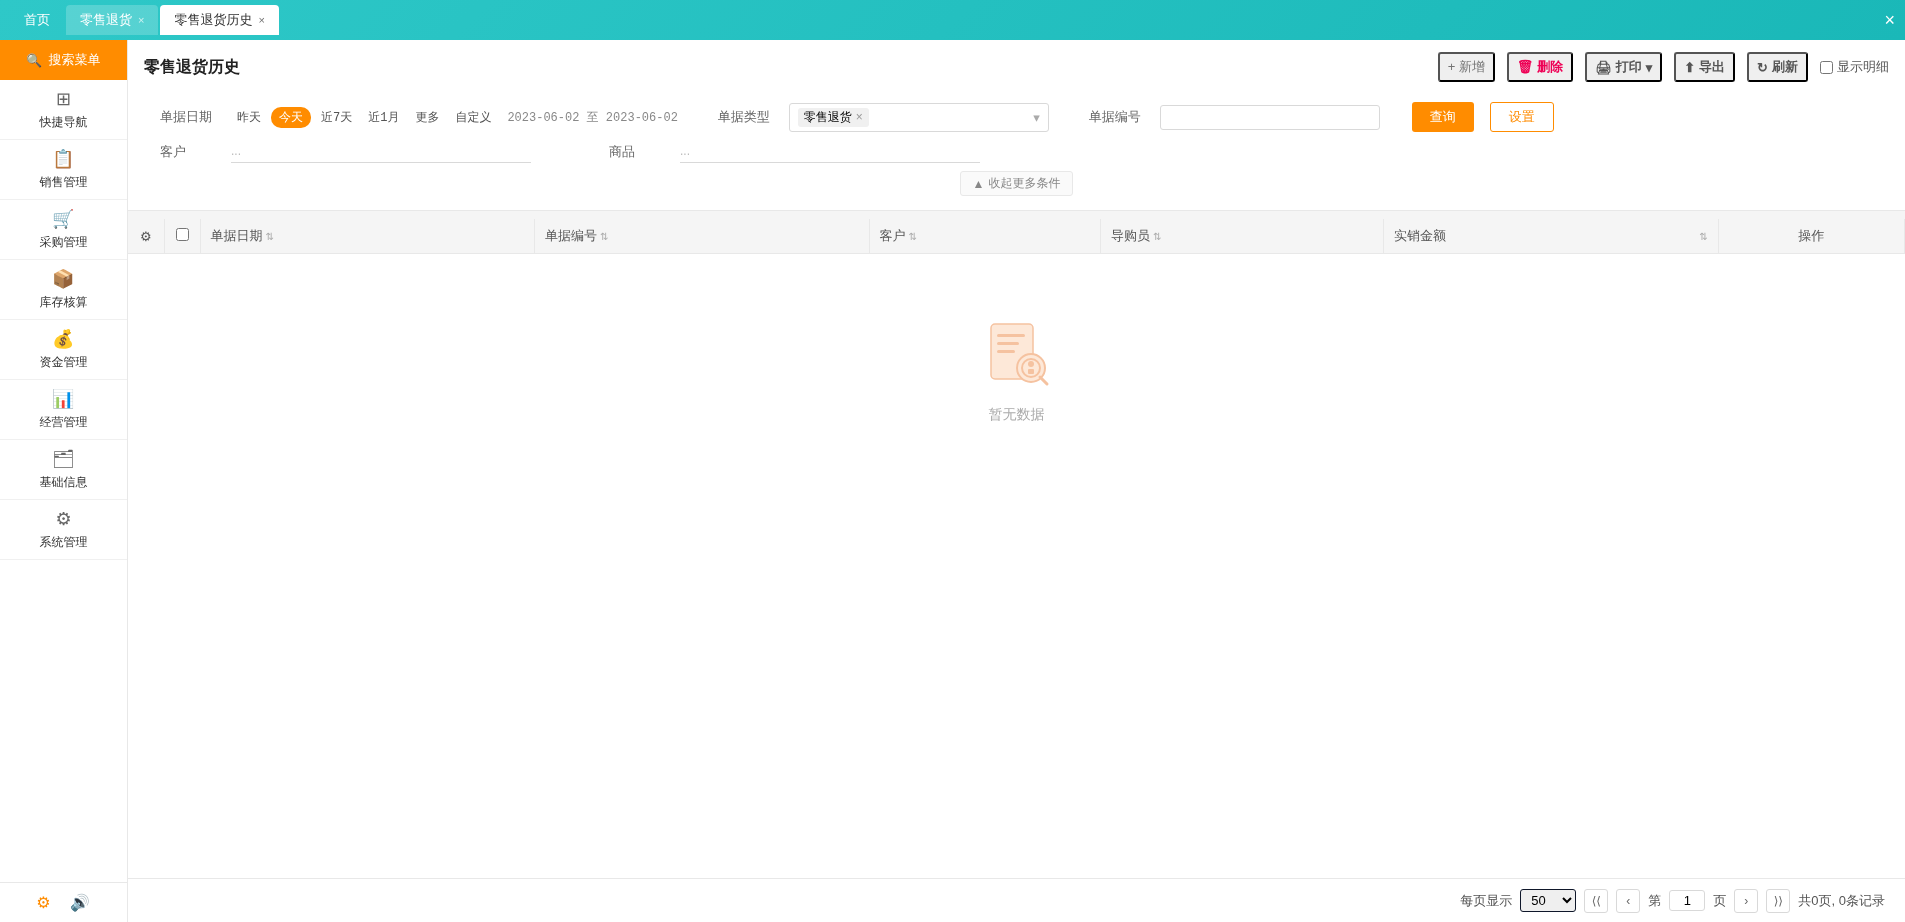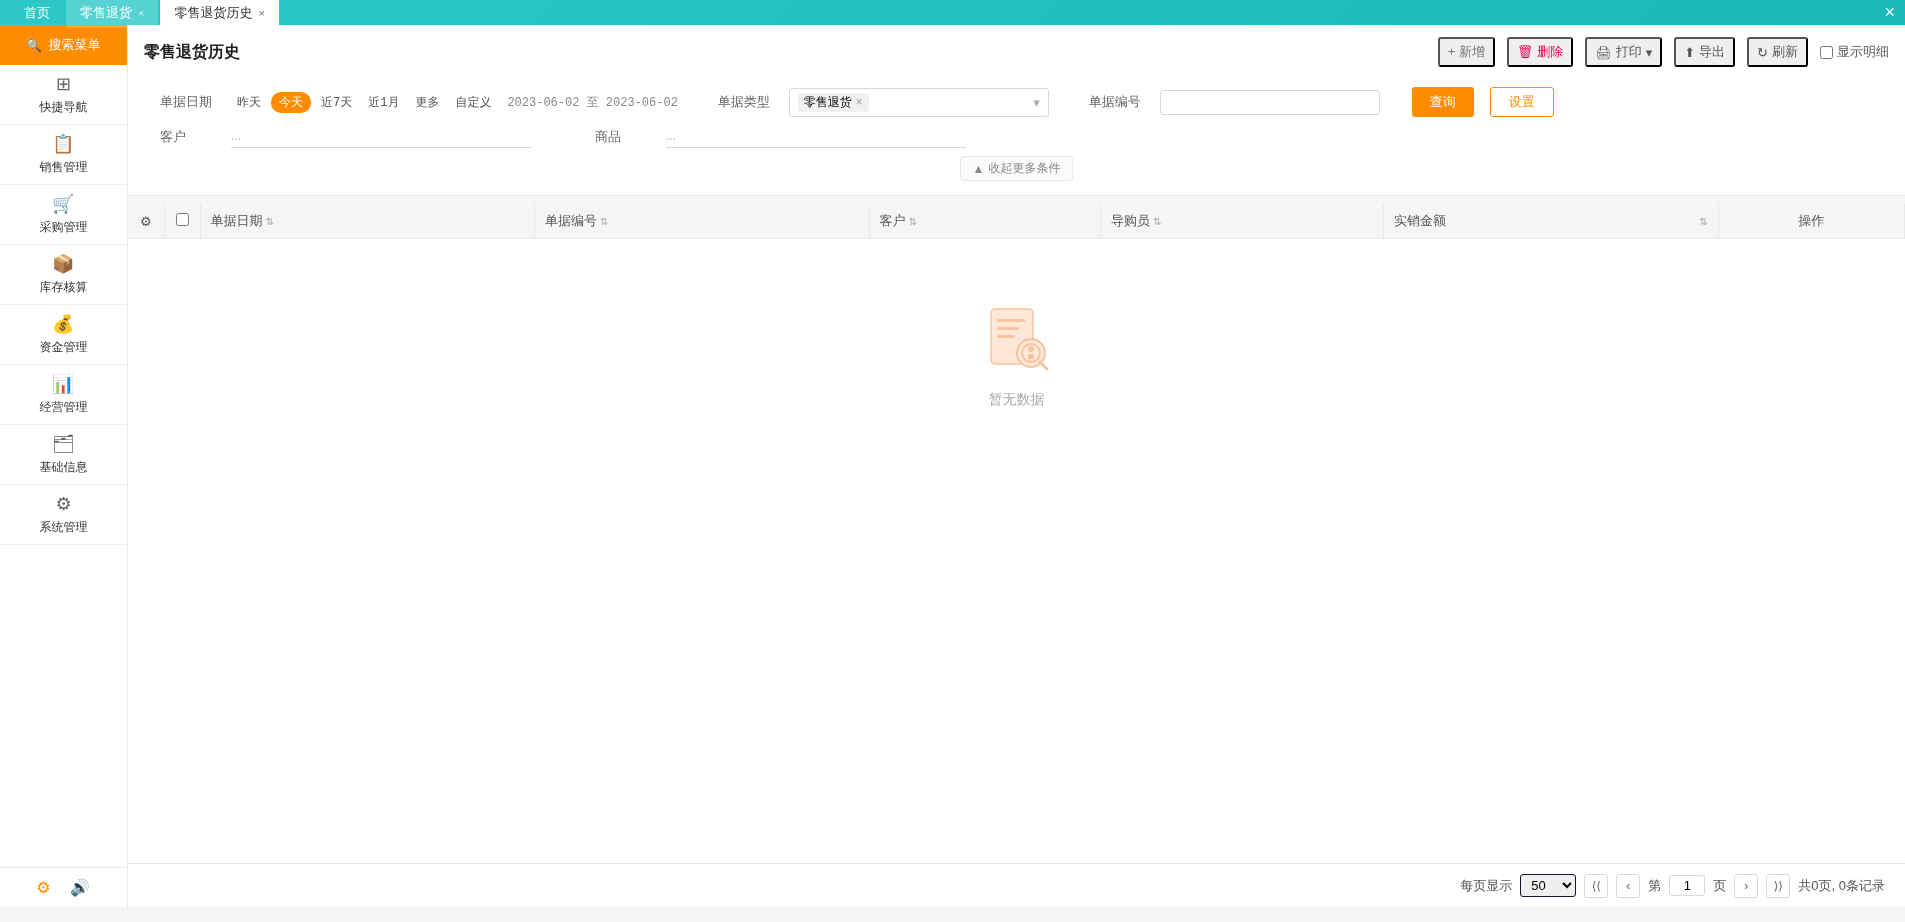--- a/index.html
+++ b/index.html
@@ -1,20 +1,20 @@
 <!DOCTYPE html>
 <html><head>
   <meta charset="utf-8">
   <style>
     * { box-sizing: border-box; margin: 0; padding: 0; }
     body { font-family: "Microsoft YaHei", Arial, sans-serif; font-size: 13px; background: #f5f5f5; overflow: hidden; height: 922px; width: 1905px; }
 
     
     .top-bar {
-      height: 25px;
+      height: 40px;
       background: linear-gradient(135deg, #2ec8c8 0%, #1ab8b8 100%);
       display: flex;
       align-items: center;
       padding: 0 10px;
       position: relative;
     }
     .top-bar-tabs {
       display: flex;
       align-items: center;
       gap: 2px;
@@ -145,20 +145,21 @@
     }
     .toolbar-btn {
       display: flex;
       align-items: center;
       gap: 4px;
       font-size: 13px;
       cursor: pointer;
       color: #555;
       padding: 4px 8px;
       border-radius: 3px;
+      font-weight: bold;
     }
     .toolbar-btn.new { color: #737373; font-weight: 500; }
     .toolbar-btn.delete { color: #e05; }
     .btn-query {
       background: #ff8c00;
       color: #fff;
       border: none;
       padding: 6px 18px;
       border-radius: 3px;
       cursor: pointer;
@@ -504,21 +505,21 @@
           <button class="btn-setting">设置</button>
         </div>
 
         <div class="filter-row">
 
           <span class="filter-label">客户</span>
           <div class="filter-input-empty" style="display:flex;align-items:center;min-width:300px;border:none;border-bottom:1px solid #d9d9d9;padding:4px 0;">
             <span class="ellipsis-hint">...</span>
           </div>
 
-          <span class="filter-label" style="margin-left:48px;">商品</span>
+          <span class="filter-label" style="margin-left:62px;">商品</span>
           <div class="filter-input-empty" style="display:flex;align-items:center;min-width:300px;border:none;border-bottom:1px solid #d9d9d9;padding:4px 0;">
             <span class="ellipsis-hint">...</span>
           </div>
         </div>
 
         <div class="collapse-row">
           <div class="collapse-btn">
             <span>▲</span>
             <span>收起更多条件</span>
           </div>

